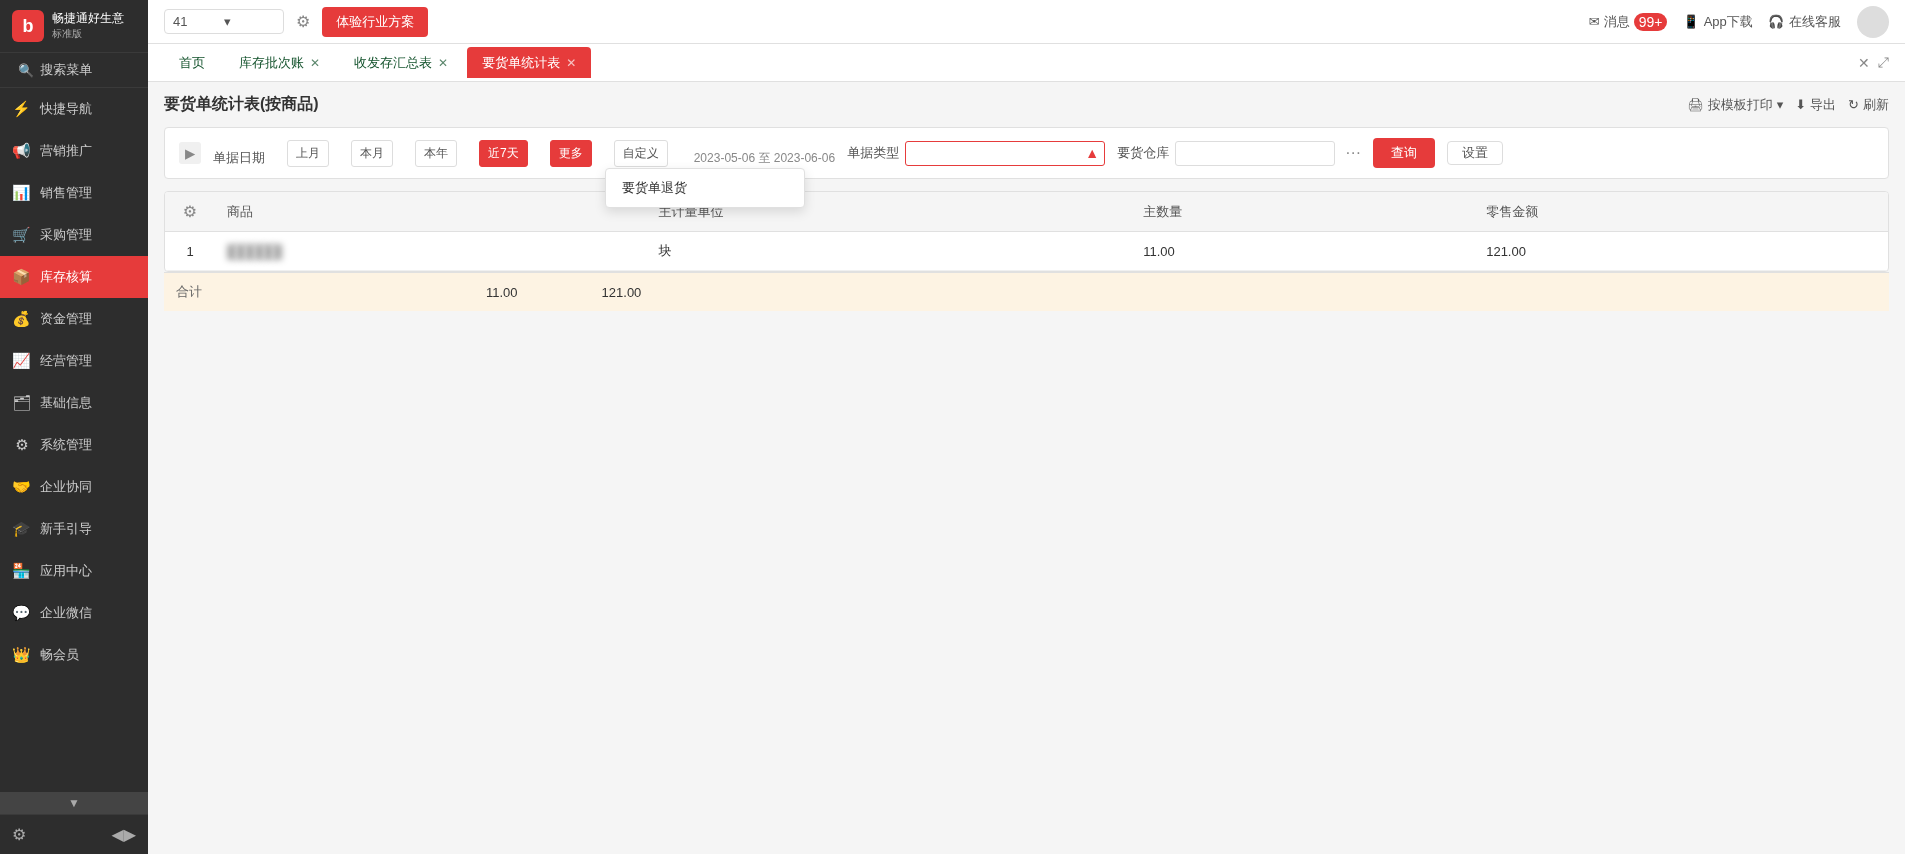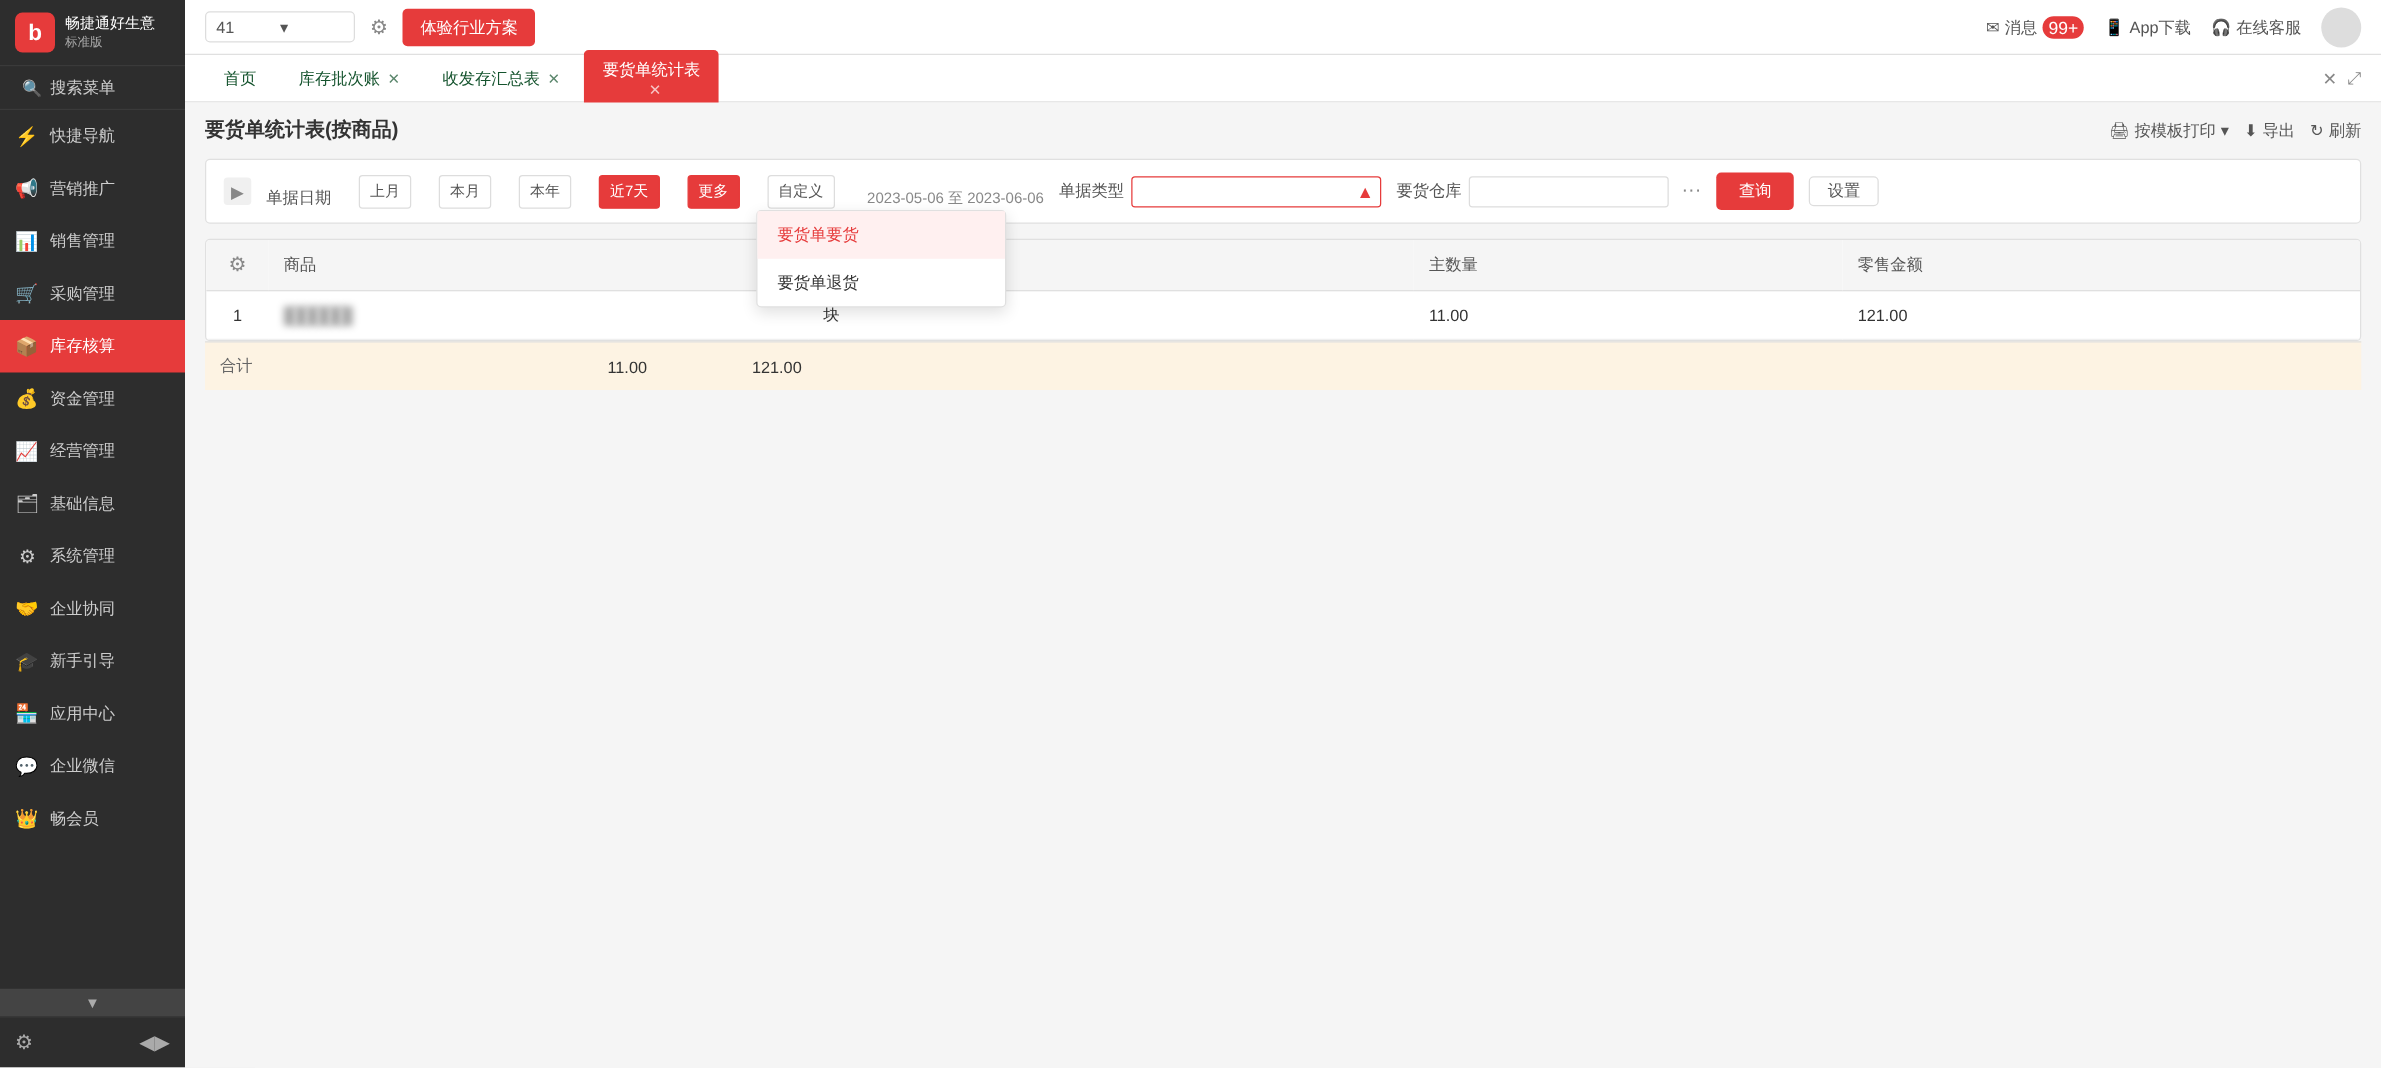--- a/index.html
+++ b/index.html
@@ -149,21 +149,20 @@
       border-radius: 4px 4px 0 0;
       font-size: 13px;
       color: #14532d;
       cursor: pointer;
       border: 1px solid transparent;
       border-bottom: none;
     }
     .tab.active {
       background: #e63b3b;
       color: #fff;
-      flex-direction: column;
     }
     .tab-close { margin-left: 6px; font-size: 12px; opacity: 0.7; }
     .tabs-actions { margin-left: auto; display: flex; align-items: center; gap: 8px; font-size: 16px; color: #888; cursor: pointer; }
 
     
     .page-content {
       flex: 1;
       padding: 12px 16px;
       overflow-y: auto;
       background: #f5f5f5;
@@ -507,23 +506,20 @@
       <div class="filter-warehouse-group">
         <span class="filter-label">要货仓库</span>
         <input class="filter-warehouse-input" type="text" style="">
         <span class="filter-more-btn">···</span>
       </div>
 
       <button class="filter-query-btn">查询</button>
       <button class="filter-settings-btn">设置</button>
 
       <div class="dropdown-overlay">
-        <div class="dropdown-item selected">
-          <span>要货单要货</span>
-        </div>
         <div class="dropdown-item">
           <span>要货单退货</span>
         </div>
       </div>
     </div>
 
     <div class="table-container">
       <table class="data-table">
         <thead>
           <tr>

